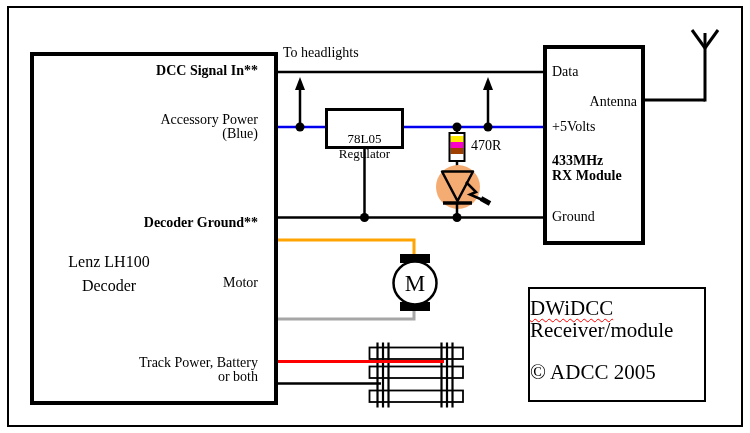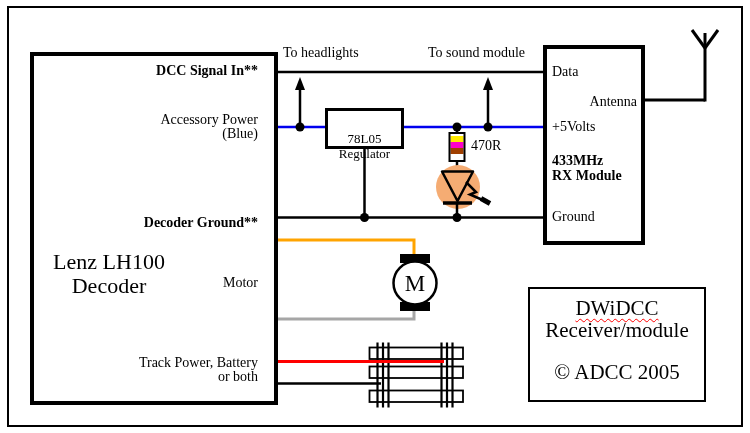--- a/index.html
+++ b/index.html
@@ -7,31 +7,31 @@
          font-family:"Liberation Serif","DejaVu Serif",serif;color:#000;}
   .outer-border{position:absolute;left:7px;top:6px;width:736px;height:421px;
                 border:2px solid #000;box-sizing:border-box;}
   svg.wires{position:absolute;left:0;top:0;z-index:1;}
   .box{position:absolute;background:#fff;box-sizing:border-box;z-index:2;}
   .decoder{left:30px;top:52px;width:248px;height:353px;border:4px solid #000;background:transparent;}
   .regulator{left:325px;top:108px;width:79px;height:41px;border:3px solid #000;
              text-align:center;font-size:13px;line-height:15px;padding-top:20px;}
   .rx{left:543px;top:45px;width:102px;height:200px;border:4px solid #000;font-size:14px;}
   .titlebox{left:528px;top:287px;width:178px;height:115px;border:2px solid #000;
-            text-align:center;font-size:21px;line-height:22px;}
+            text-align:left;font-size:21px;line-height:22px;}
   .titlebox .l1{margin-top:8px;}
   .titlebox .cp{margin-top:20px;}
   .wavy{text-decoration:underline wavy #ff0000;text-decoration-thickness:1px;text-underline-offset:3px;}
   .pin{position:absolute;right:16px;font-size:14px;line-height:14px;text-align:right;white-space:nowrap;}
   .pin.b{font-weight:bold;}
   .rx .pin-l{position:absolute;left:5px;font-size:14px;line-height:15px;white-space:nowrap;}
   .rx .pin-r{position:absolute;right:4px;font-size:14px;white-space:nowrap;}
   .rx .b{font-weight:bold;}
   .decoder-title{position:absolute;left:5px;top:194px;width:140px;text-align:center;
-                 font-size:22px;line-height:24px;white-space:nowrap;}
+                 font-size:16px;line-height:24px;white-space:nowrap;}
   .flabel{position:absolute;font-size:14px;line-height:14px;white-space:nowrap;z-index:3;}
 </style>
 </head>
 <body>
 
 <div class="stage">
 
   <div class="outer-border"></div>
 
   <svg class="wires" width="750" height="433" viewBox="0 0 750 433">
@@ -130,21 +130,20 @@
   <div class="box rx">
     <div class="pin-l" style="top:15px">Data</div>
     <div class="pin-r" style="top:45px">Antenna</div>
     <div class="pin-l" style="top:70px">+5Volts</div>
     <div class="pin-l b" style="top:104px">433MHz</div>
     <div class="pin-l b" style="top:119px">RX Module</div>
     <div class="pin-l" style="top:160px">Ground</div>
   </div>
 
   <div class="flabel" style="left:283px;top:46px">To headlights</div>
-  <div class="flabel" style="left:428px;top:46px">To sound module</div>
   <div class="flabel" style="left:471px;top:139px">470R</div>
 
   <div class="box titlebox">
     <div class="l1">
       <span class="wavy">DWiDCC</span>
     </div>
     <div>Receiver/module</div>
     <div class="cp">© ADCC 2005</div>
   </div>
 

